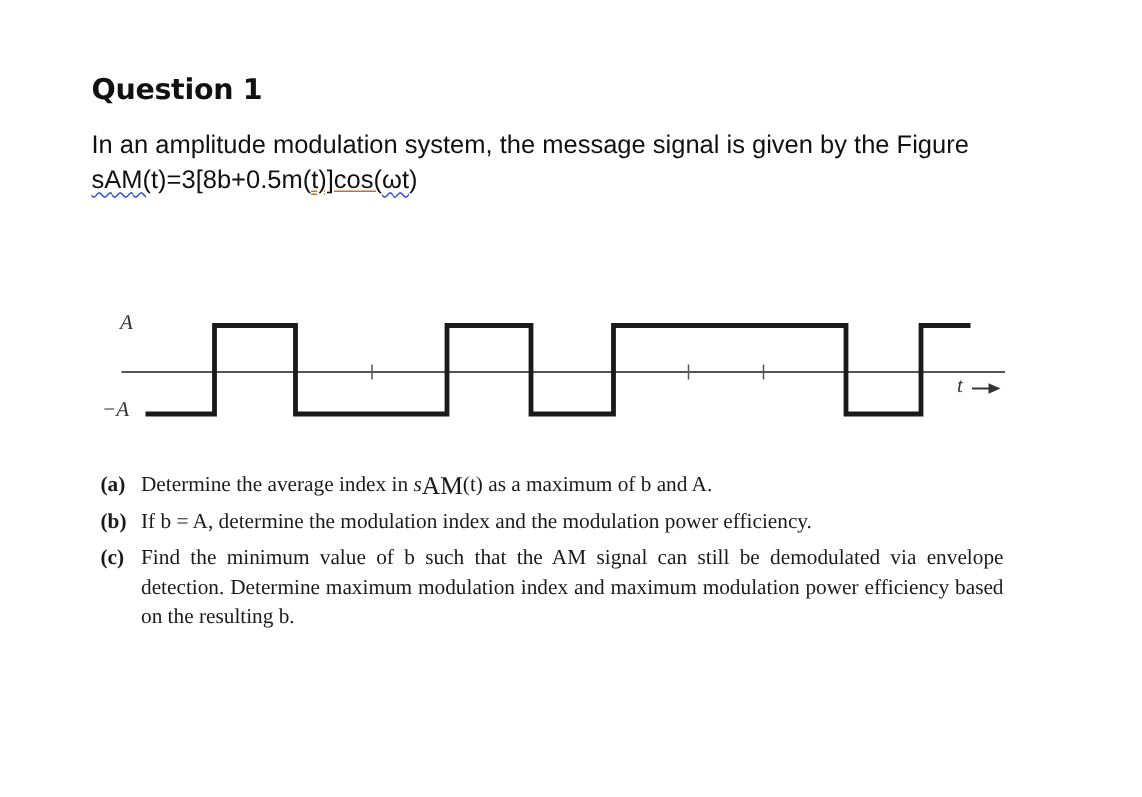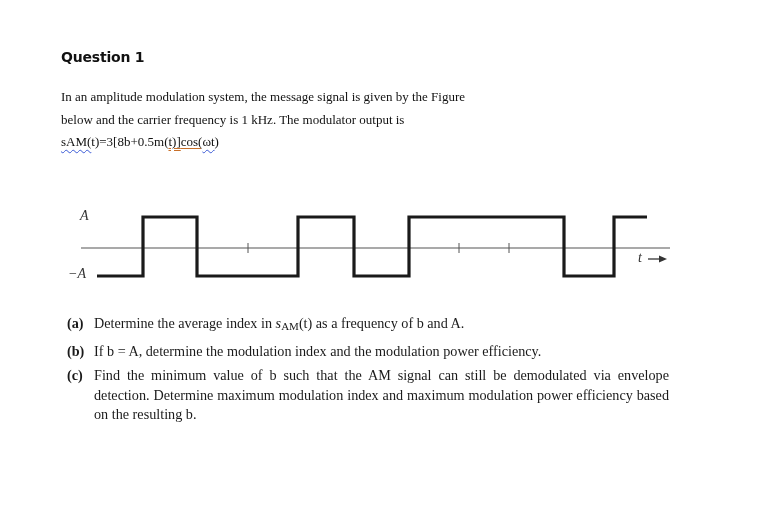--- a/index.html
+++ b/index.html
@@ -1,55 +1,54 @@
 <!DOCTYPE html>
 <html><head>
 <meta charset="utf-8">
 <style>
   html, body { margin: 0; padding: 0; background: #ffffff; }
   body { width: 761px; height: 531px; position: relative; overflow: hidden; color: #111; }
   .title {
     position: absolute; left: 61px; top: 49px;
     font-family: "DejaVu Sans", "Liberation Sans", sans-serif;
-    font-weight: bold; font-size: 14px; letter-spacing: -0.2px; color: #111;
+    font-weight: bold; font-size: 19px; letter-spacing: -0.2px; color: #111;
   }
   .body-text {
     position: absolute; left: 61px; top: 86px; width: 600px;
-    font-family: Liberation Serif, serif;
-    font-size: 13px; line-height: 22.5px; color: #111;
+    font-family: Liberation Sans, sans-serif;
+    font-size: 17px; line-height: 22.5px; color: #111;
   }
   .body-text .line { display: block; white-space: nowrap; }
   .wavy { text-decoration: underline wavy #3b5bd6; text-decoration-thickness: 1px; text-underline-offset: 3px; }
   .dbl { text-decoration: underline double #c8702a; text-decoration-thickness: 1px; text-underline-offset: 2px; }
   .sgl { text-decoration: underline #c8702a; text-decoration-thickness: 1px; text-underline-offset: 2px; text-align: center; }
   .figure { position: absolute; left: 0; top: 0; width: 761px; height: 531px; pointer-events: none; }
   .figure svg { position: absolute; left: 0; top: 0; }
   .fig-label {
     position: absolute; font-family: "Liberation Serif", "DejaVu Serif", serif;
     font-style: italic; font-size: 14px; color: #333;
   }
   .parts {
     position: absolute; left: 67px; top: 314px; width: 602px;
     font-family: "Liberation Serif", "DejaVu Serif", serif;
     font-size: 14.2px; color: #1a1a1a;
   }
   .part { position: relative; padding-left: 27px; margin-bottom: 5px; line-height: 19.5px; }
   .part .plabel { position: absolute; left: 0; top: 0; font-weight: bold; }
   .part .ptext { display: block; text-align: justify; text-align-last: left; }
   .part .ptext i { font-style: italic; }
-  sub.smallcap { font-size: 11px; font-style: normal; vertical-align: -2px; }
+  sub.smallcap { font-size: 17px; font-style: normal; vertical-align: -2px; }
 </style>
 </head>
 <body>
 
 <div class="title">Question 1</div>
 
 <div class="body-text">
   <span class="line">In an amplitude modulation system, the message signal is given by the Figure</span>
-  <span class="line">below and the carrier frequency is 1 kHz. The modulator output is</span>
   <span class="line"><span class="wavy">sAM(</span><span>t)=3[8b+0.5m(</span><span class="dbl">t)]</span><span class="sgl">cos(</span><span class="wavy">ωt</span><span>)</span></span>
 </div>
 
 <div class="figure">
   <svg width="761" height="531" viewBox="0 0 761 531">
 
     <line x1="81" y1="248" x2="670" y2="248" stroke="#555" stroke-width="1.2"></line>
 
     <line x1="248" y1="243" x2="248" y2="253" stroke="#555" stroke-width="1"></line>
     <line x1="459" y1="243" x2="459" y2="253" stroke="#555" stroke-width="1"></line>
@@ -61,21 +60,21 @@
     <polygon points="667,259 659,255.5 659,262.5" fill="#333"></polygon>
   </svg>
   <span class="fig-label" style="left:80px; top:208px;">A</span>
   <span class="fig-label" style="left:68px; top:266px;">−A</span>
   <span class="fig-label" style="left:638px; top:250px;">t</span>
 </div>
 
 <div class="parts">
   <div class="part">
     <span class="plabel">(a)</span>
-    <span class="ptext"><span>Determine the average index in </span><i>s</i><sub class="smallcap">AM</sub><span>(t) as a frequency of b and A.</span></span>
+    <span class="ptext"><span>Determine the average index in </span><i>s</i><sub class="smallcap">AM</sub><span>(t) as a maximum of b and A.</span></span>
   </div>
   <div class="part">
     <span class="plabel">(b)</span>
     <span class="ptext">If b = A, determine the modulation index and the modulation power efficiency.</span>
   </div>
   <div class="part">
     <span class="plabel">(c)</span>
     <span class="ptext">Find the minimum value of b such that the AM signal can still be demodulated via envelope detection. Determine maximum modulation index and maximum modulation power efficiency based on the resulting b.</span>
   </div>
 </div>

